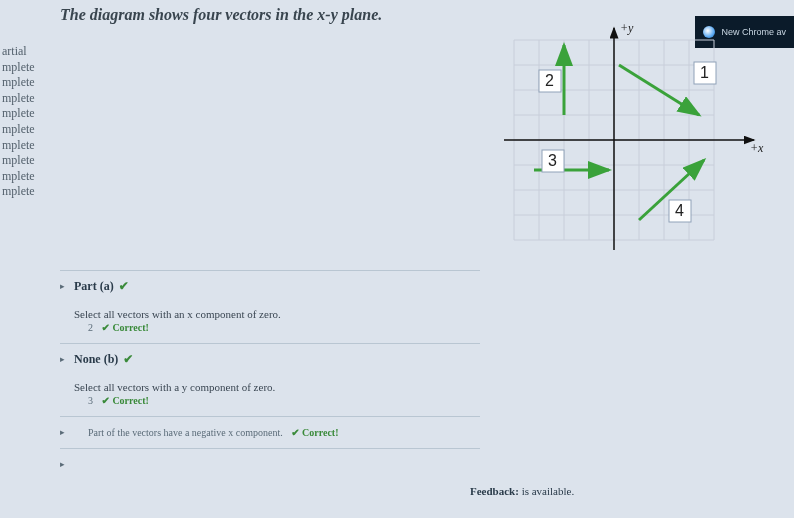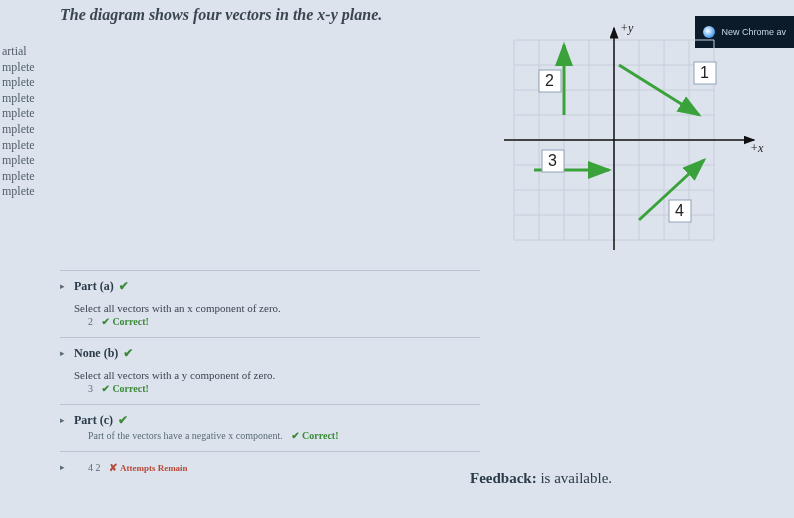--- a/index.html
+++ b/index.html
@@ -40,29 +40,29 @@
     padding: 8px 0 10px 14px;
     font-size: 11px;
     position: relative;
   }
   .part .caret {
     position: absolute; left: 0; top: 10px;
     font-size: 9px; color: #5a6b78;
   }
   .part-title { font-weight: bold; color: #2a3b4a; font-size: 12px; }
   .part-title .chk { color: #3a8a3a; font-size: 12px; margin-left: 2px; }
-  .prompt { color: #3a4652; font-size: 11px; margin-top: 8px; }
+  .prompt { color: #3a4652; font-size: 11px; margin-top: 14px; }
   .answer { font-size: 10px; color: #5a6b78; margin-top: 2px; padding-left: 14px; }
   .answer .res { margin-left: 6px; }
   .correct { color: #3a8a3a; font-weight: bold; font-family: Liberation Serif, serif; }
   .wrong { color: #b84a3a; font-weight: bold; }
   .attempts { color: #b84a3a; font-size: 9px; }
   .feedback {
-    position: absolute; left: 470px; top: 470px;
-    font-size: 15px; color: #2a3b4a;
+    position: absolute; left: 470px; top: 485px;
+    font-size: 11px; color: #2a3b4a;
   }
   .feedback b { font-weight: bold; }
   .vec-label {
     font-family: Arial, sans-serif;
     font-size: 16px; fill: #222;
   }
   .axis-label { font-family: 'Times New Roman', serif; font-style: italic; font-size: 12px; fill: #222; }
 </style>
 </head>
 <body>
@@ -165,36 +165,28 @@
     </div>
     <div class="prompt">Select all vectors with a y component of zero.</div>
     <div class="answer">
       <span>3</span>
       <span class="res correct">✔ <span>Correct!</span></span>
     </div>
   </div>
 
   <div class="part">
     <span class="caret">▸</span>
-    <div class="part-title">
-      <span>Part (c)</span>
-      <span class="chk">✔</span>
-    </div>
     <div class="answer">
       <span>Part of the vectors have a negative x component.</span>
       <span class="res correct">✔ <span>Correct!</span></span>
     </div>
   </div>
 
   <div class="part">
     <span class="caret">▸</span>
-    <div class="answer">
-      <span>4  2</span>
-      <span class="res wrong">✘ <span class="attempts">Attempts Remain</span></span>
-    </div>
   </div>
 
 </div>
 
 <div class="feedback">
   <b>Feedback:</b>
   <span>is available.</span>
 </div>
 
 </body></html>

